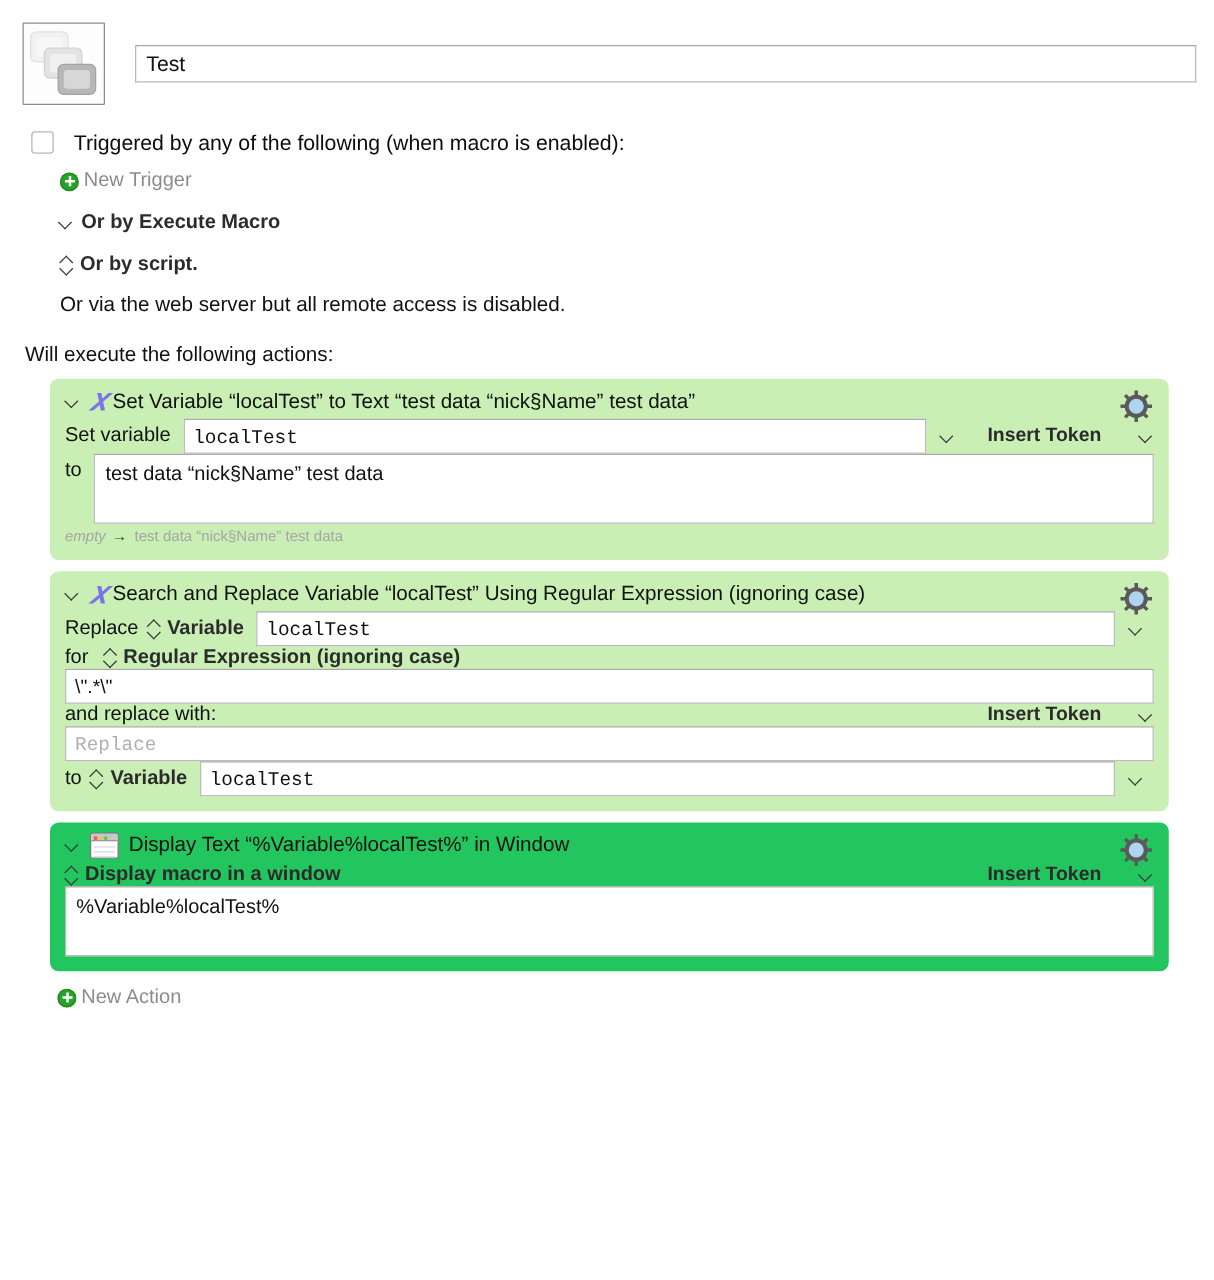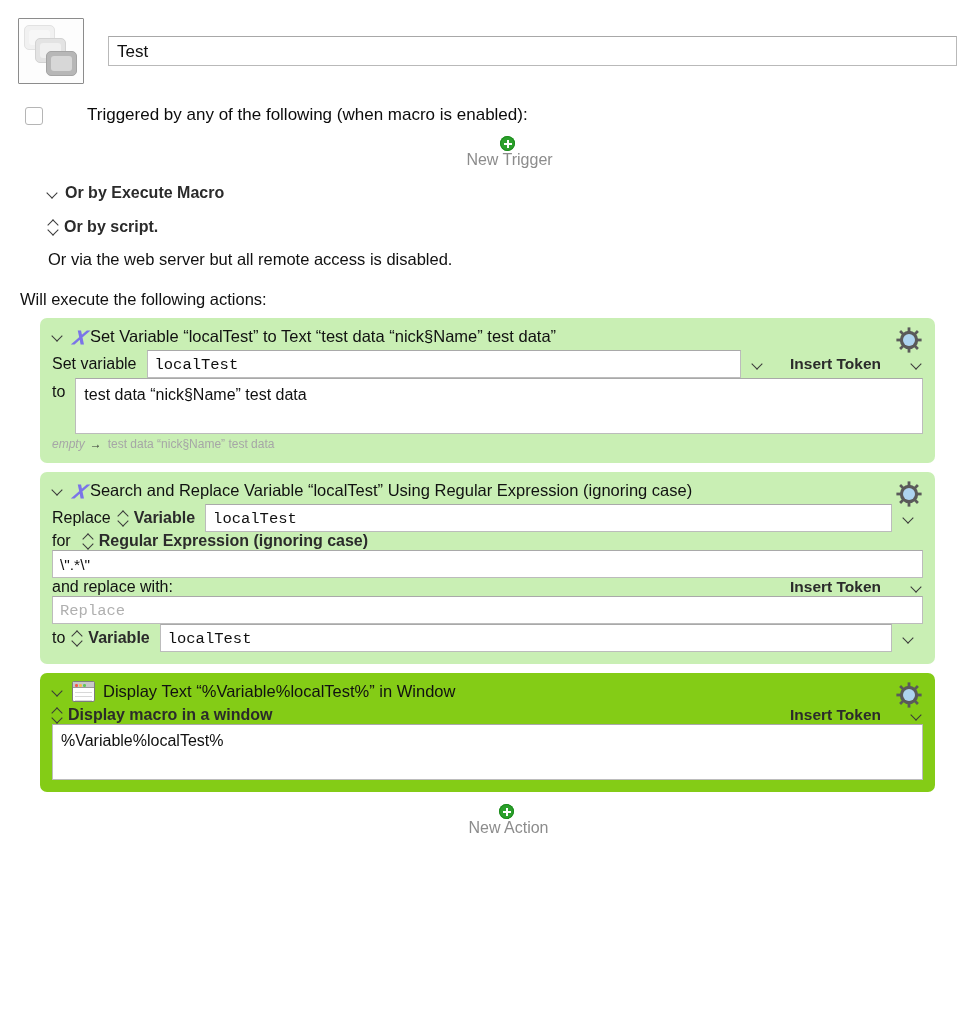--- a/index.html
+++ b/index.html
@@ -31,29 +31,29 @@
     margin-left: 24px; margin-top: 18px;
     flex: 1 1 auto; height: 30px;
     border: 1px solid #b9b9b9; border-top-color: #a8a8a8;
     background: #ffffff;
     font-size: 17px; color: #101010;
     padding: 2px 8px; line-height: 26px;
     font-family: "Liberation Sans", sans-serif;
   }
 
   
-  .trigger-row { display: flex; align-items: flex-end; margin: 21px 0 0 25px; gap: 28px; }
+  .trigger-row { display: flex; align-items: flex-start; margin: 21px 0 0 25px; }
   .cb {
     width: 18px; height: 18px; border: 1px solid #b5b5b5; border-radius: 3px;
     background: #fff; flex: 0 0 18px;
   }
   .trigger-row .lbl { font-size: 17px; color: #0c0c0c; margin-left: 16px; }
 
   .new-trigger, .new-action {
-    display: flex; align-items: center; font-size: 16px; color: #8c8c8c; flex-direction: column;
+    display: flex; align-items: center; font-size: 16px; color: #8c8c8c;
   }
   .new-trigger { margin: 11px 0 0 48px; }
   .new-action  { margin: 12px 0 0 46px; }
   .plus-icon {
     width: 15px; height: 15px; border-radius: 50%;
     background: #2ba02b; position: relative; flex: 0 0 15px; margin-right: 4px;
     box-shadow: inset 0 0 0 1px #1d8c1d;
   }
   .plus-icon::before, .plus-icon::after {
     content: ""; position: absolute; background: #fff;
@@ -91,21 +91,21 @@
     transform: rotate(-45deg);
   }
 
   
   .actions { margin: 9px 0 0 40px; width: 895px; }
   .action {
     border-radius: 7px; margin-bottom: 9px; position: relative;
     padding: 0 0 12px 0;
   }
   .action.green  { background: #c9efb4; }
-  .action.purple { background: #84cc16; }
+  .action.purple { background: #22c55e; }
 
   .act-head { display: flex; align-items: center; padding: 8px 10px 4px 10px; }
   .act-head .chev { margin: 0 8px 0 3px; }
   .act-title { font-size: 16.5px; color: #111; white-space: nowrap; }
 
   .x-icon {
     font-family: "Liberation Serif", serif; font-style: italic;
     font-size: 25px; font-weight: bold; color: #7b74e8;
     line-height: 20px; margin-right: 5px; flex: 0 0 auto;
     letter-spacing: -1px;

